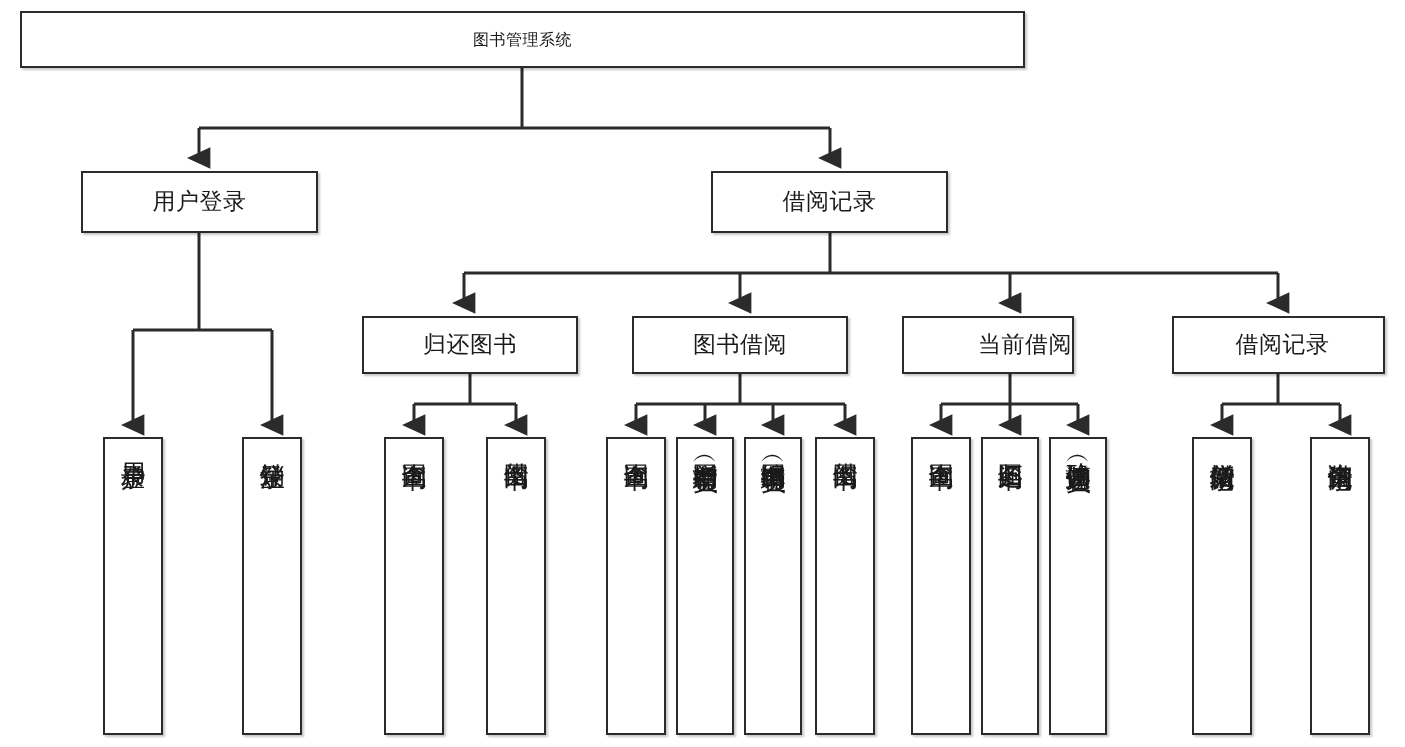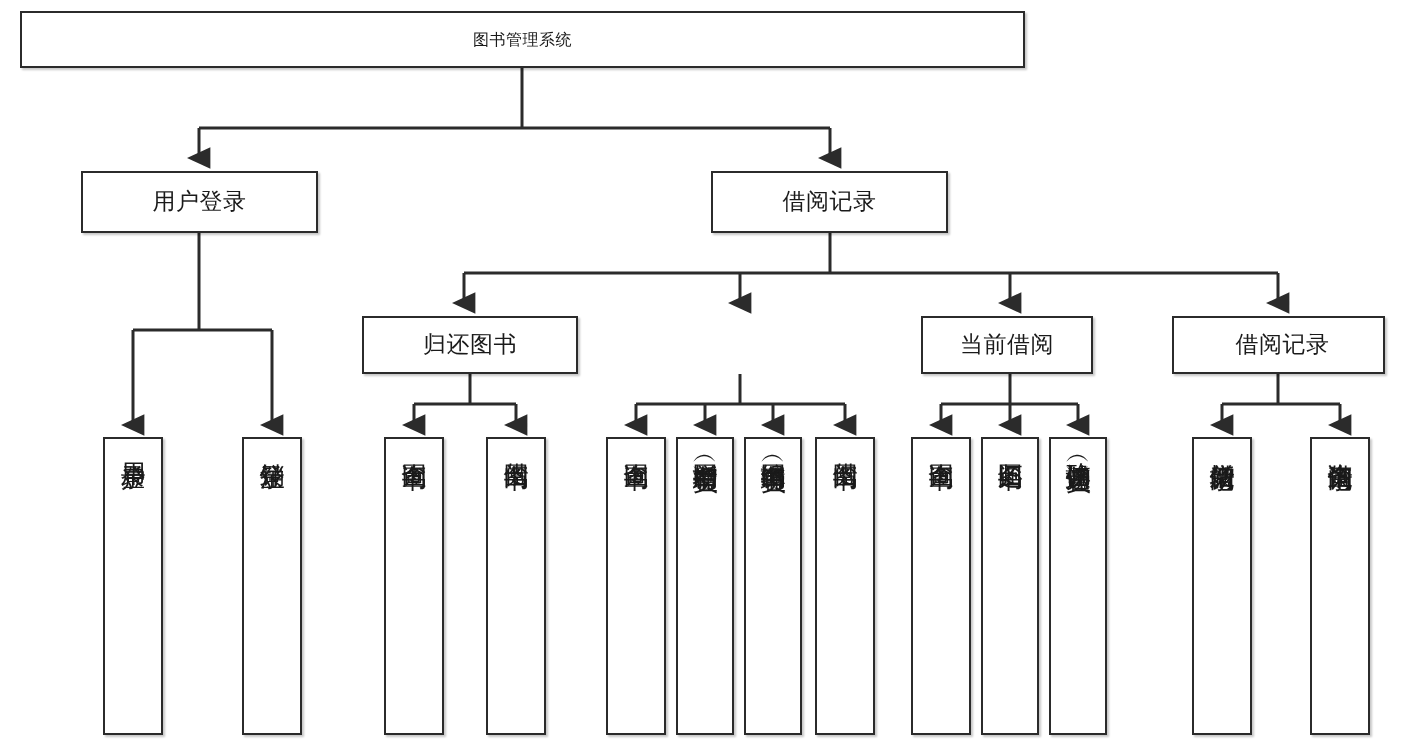--- a/index.html
+++ b/index.html
@@ -134,21 +134,24 @@
   <div class="node horiz" style="left:81px; top:171px; width:237px; height:62px;">
     <span class="node-label">用户登录</span>
   </div>
   <div class="node horiz" style="left:711px; top:171px; width:237px; height:62px;">
     <span class="node-label">借阅记录</span>
   </div>
 
   <div class="node horiz" style="left:362px; top:316px; width:216px; height:58px;">
     <span class="node-label">归还图书</span>
   </div>
-  <div class="node horiz" style="left:921px; top:316px; width:172px; height:58px;">
+  <div class="node horiz" style="left:632px; top:316px; width:216px; height:58px;">
+    <span class="node-label">图书借阅</span>
+  </div>
+  <div class="node horiz" style="left:902px; top:316px; width:172px; height:58px;justify-content:flex-end;">
     <span class="node-label">当前借阅</span>
   </div>
   <div class="node horiz" style="left:1172px; top:316px; width:213px; height:58px;padding-left:8px;">
     <span class="node-label">借阅记录</span>
   </div>
 
   <div class="node leaf" style="left:103px; top:437px; width:60px; height:298px;">
     <span class="node-label">用户登录</span>
   </div>
   <div class="node leaf" style="left:242px; top:437px; width:60px; height:298px;">

